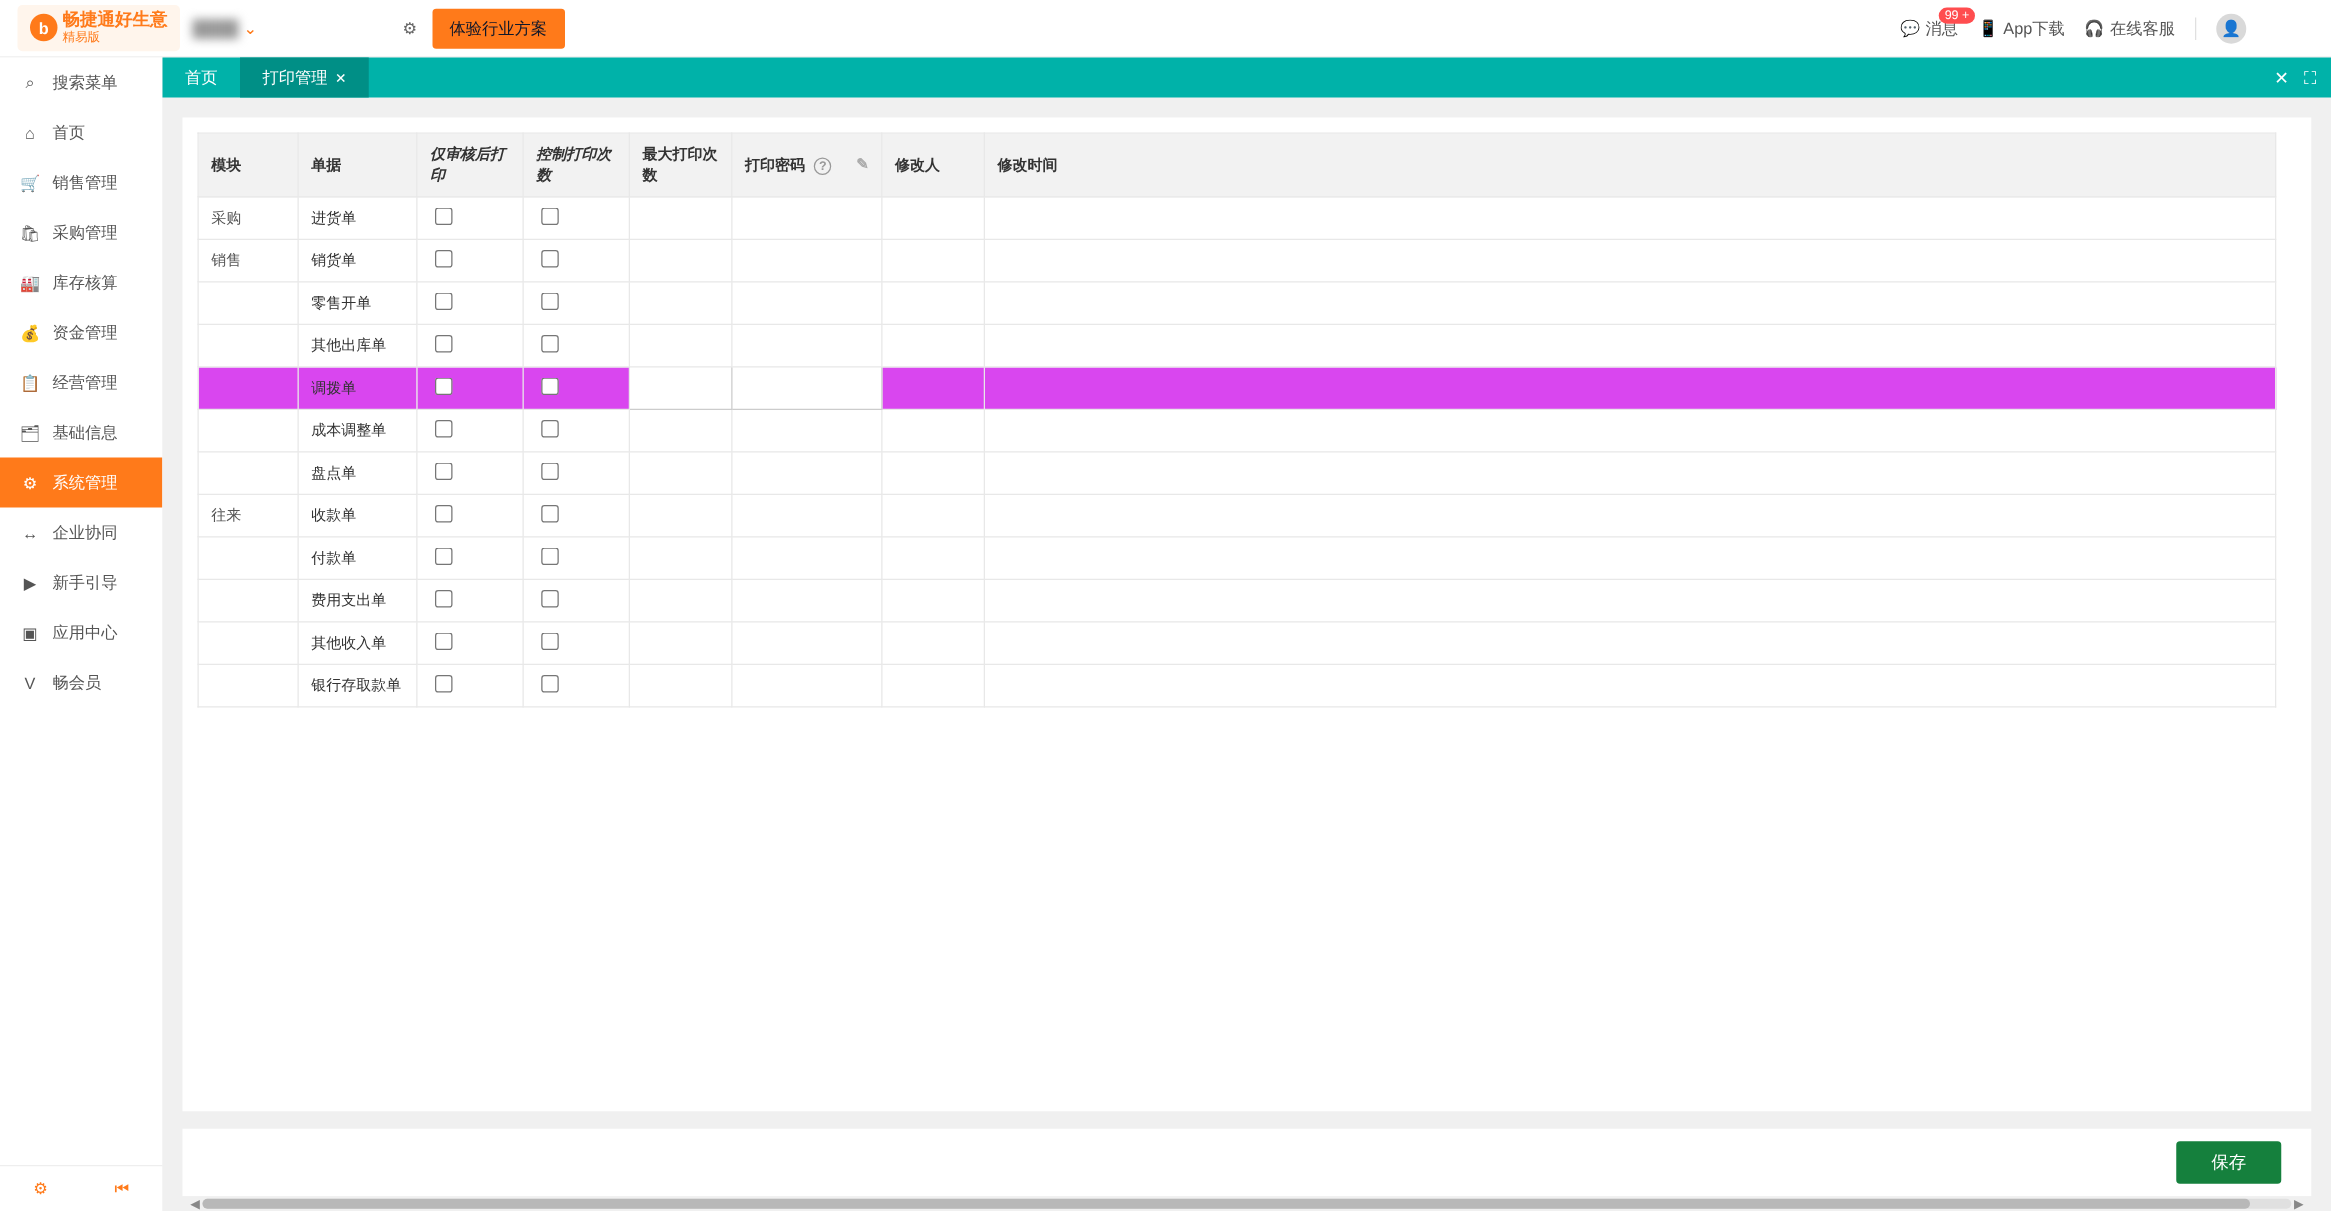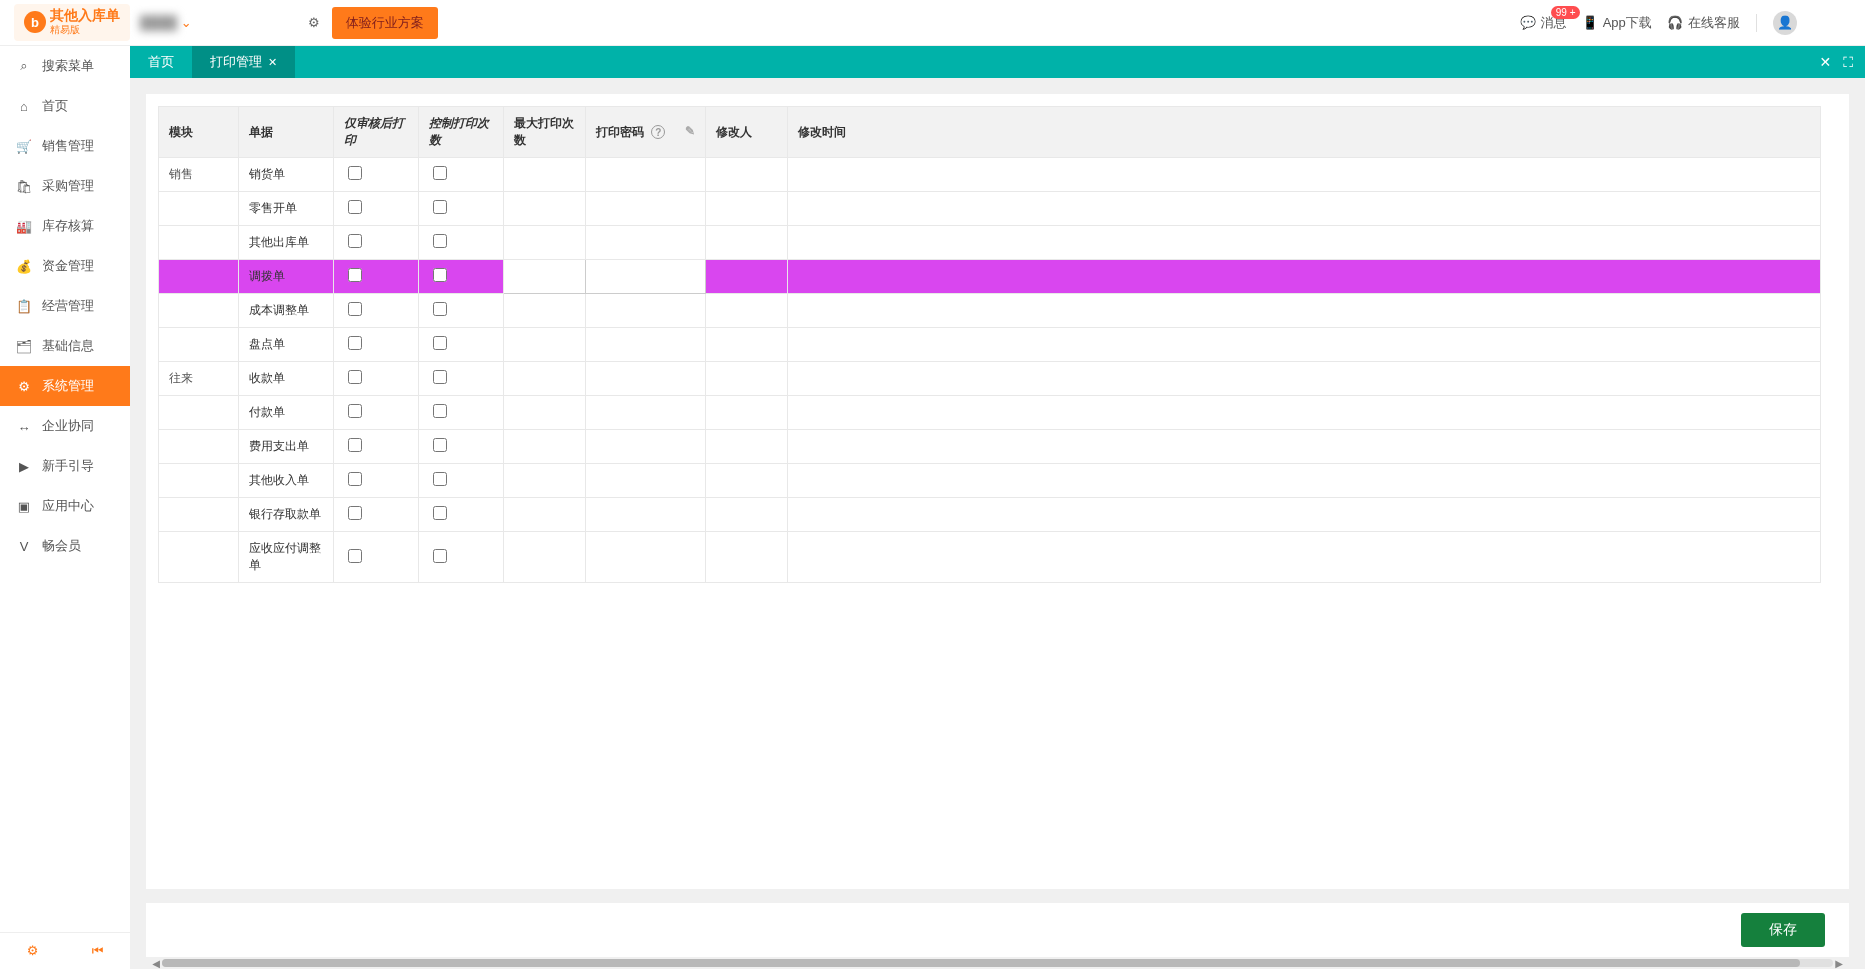--- a/index.html
+++ b/index.html
@@ -7,21 +7,21 @@
 .app { display: flex; flex-direction: column; height: 100vh; width: 100vw; }
 .topbar { height: 46px; background: #fff; display: flex; align-items: center; padding: 0 14px; border-bottom: 1px solid #eee; }
 .logo { display: flex; align-items: center; gap: 4px; background: #fff5ec; padding: 4px 10px; border-radius: 4px; margin-right: 10px; }
 .logo-mark { width: 22px; height: 22px; background: #ff7a1a; border-radius: 50%; display: flex; align-items: center; justify-content: center; color: #fff; font-weight: bold; }
 .logo-text { color: #ff7a1a; font-size: 14px; font-weight: 600; line-height: 1.1; }
 .logo-sub { color: #ff7a1a; font-size: 10px; }
 .org-select { display: flex; align-items: center; gap: 4px; margin-right: 8px; min-width: 160px; }
 .org-name { filter: blur(4px); color: #999; }
 .chevron { color: #ff7a1a; }
 .gear { color: #666; margin-right: 12px; cursor: pointer; }
-.primary-btn { background: #ff7a1a; color: #7f1d1d; border: none; padding: 7px 14px; border-radius: 3px; font-size: 13px; cursor: pointer; }
+.primary-btn { background: #ff7a1a; color: #0f172a; border: none; padding: 7px 14px; border-radius: 3px; font-size: 13px; cursor: pointer; }
 .topbar-spacer { flex: 1; }
 .top-actions { display: flex; align-items: center; gap: 16px; }
 .top-action { display: flex; align-items: center; gap: 4px; color: #555; cursor: pointer; font-size: 13px; position: relative; }
 .badge { position: absolute; top: -8px; right: -14px; background: #ff4d4f; color: #fff; font-size: 10px; padding: 1px 5px; border-radius: 8px; }
 .avatar { width: 24px; height: 24px; border-radius: 50%; background: #d9d9d9; display: flex; align-items: center; justify-content: center; color: #aaa; }
 .avatar-name { filter: blur(4px); color: #aaa; width: 50px; height: 12px; }
 .divider-v { width: 1px; height: 18px; background: #e0e0e0; }
 .body-row { flex: 1; display: flex; min-height: 0; }
 .sidebar { width: 130px; background: #fff; display: flex; flex-direction: column; }
 .sidebar-list { flex: 1; overflow-y: auto; }
@@ -65,21 +65,21 @@
 .module-cell { color: #555; }
 </style>
 </head>
 <body>
 
 <div class="app">
   <div class="topbar">
     <div class="logo">
       <div class="logo-mark">b</div>
       <div>
-        <div class="logo-text">其他入库单</div>
+        <div class="logo-text">畅捷通好生意</div>
         <div class="logo-sub">精易版</div>
       </div>
     </div>
     <div class="org-select">
       <span class="org-name">████</span>
       <span class="chevron">⌄</span>
     </div>
     <span class="gear">⚙</span>
     <button class="primary-btn">体验行业方案</button>
     <div class="topbar-spacer"></div>
@@ -199,20 +199,30 @@
                   <span>打印密码</span>
                   <span class="help-icon">?</span>
                   <span class="edit-icon">✎</span>
                 </th>
                 <th class="col-mby">修改人</th>
                 <th class="col-mtime">修改时间</th>
               </tr>
             </thead>
             <tbody id="tbody">
                 <tr>
+                  <td class="module-cell">采购</td>
+                  <td>进货单</td>
+                  <td class="center"><input type="checkbox" style=""></td>
+                  <td class="center"><input type="checkbox" style=""></td>
+                  <td class=""></td>
+                  <td class=""></td>
+                  <td></td>
+                  <td></td>
+                </tr>
+                <tr>
                   <td class="module-cell">销售</td>
                   <td>销货单</td>
                   <td class="center"><input type="checkbox" style=""></td>
                   <td class="center"><input type="checkbox" style=""></td>
                   <td class=""></td>
                   <td class=""></td>
                   <td></td>
                   <td></td>
                 </tr>
                 <tr>
@@ -301,30 +311,20 @@
                   <td class="center"><input type="checkbox" style=""></td>
                   <td class="center"><input type="checkbox" style=""></td>
                   <td class=""></td>
                   <td class=""></td>
                   <td></td>
                   <td></td>
                 </tr>
                 <tr>
                   <td class="module-cell"></td>
                   <td>银行存取款单</td>
-                  <td class="center"><input type="checkbox" style=""></td>
-                  <td class="center"><input type="checkbox" style=""></td>
-                  <td class=""></td>
-                  <td class=""></td>
-                  <td></td>
-                  <td></td>
-                </tr>
-                <tr>
-                  <td class="module-cell"></td>
-                  <td>应收应付调整单</td>
                   <td class="center"><input type="checkbox" style=""></td>
                   <td class="center"><input type="checkbox" style=""></td>
                   <td class=""></td>
                   <td class=""></td>
                   <td></td>
                   <td></td>
                 </tr>
               </tbody>
           </table>
         </div>

